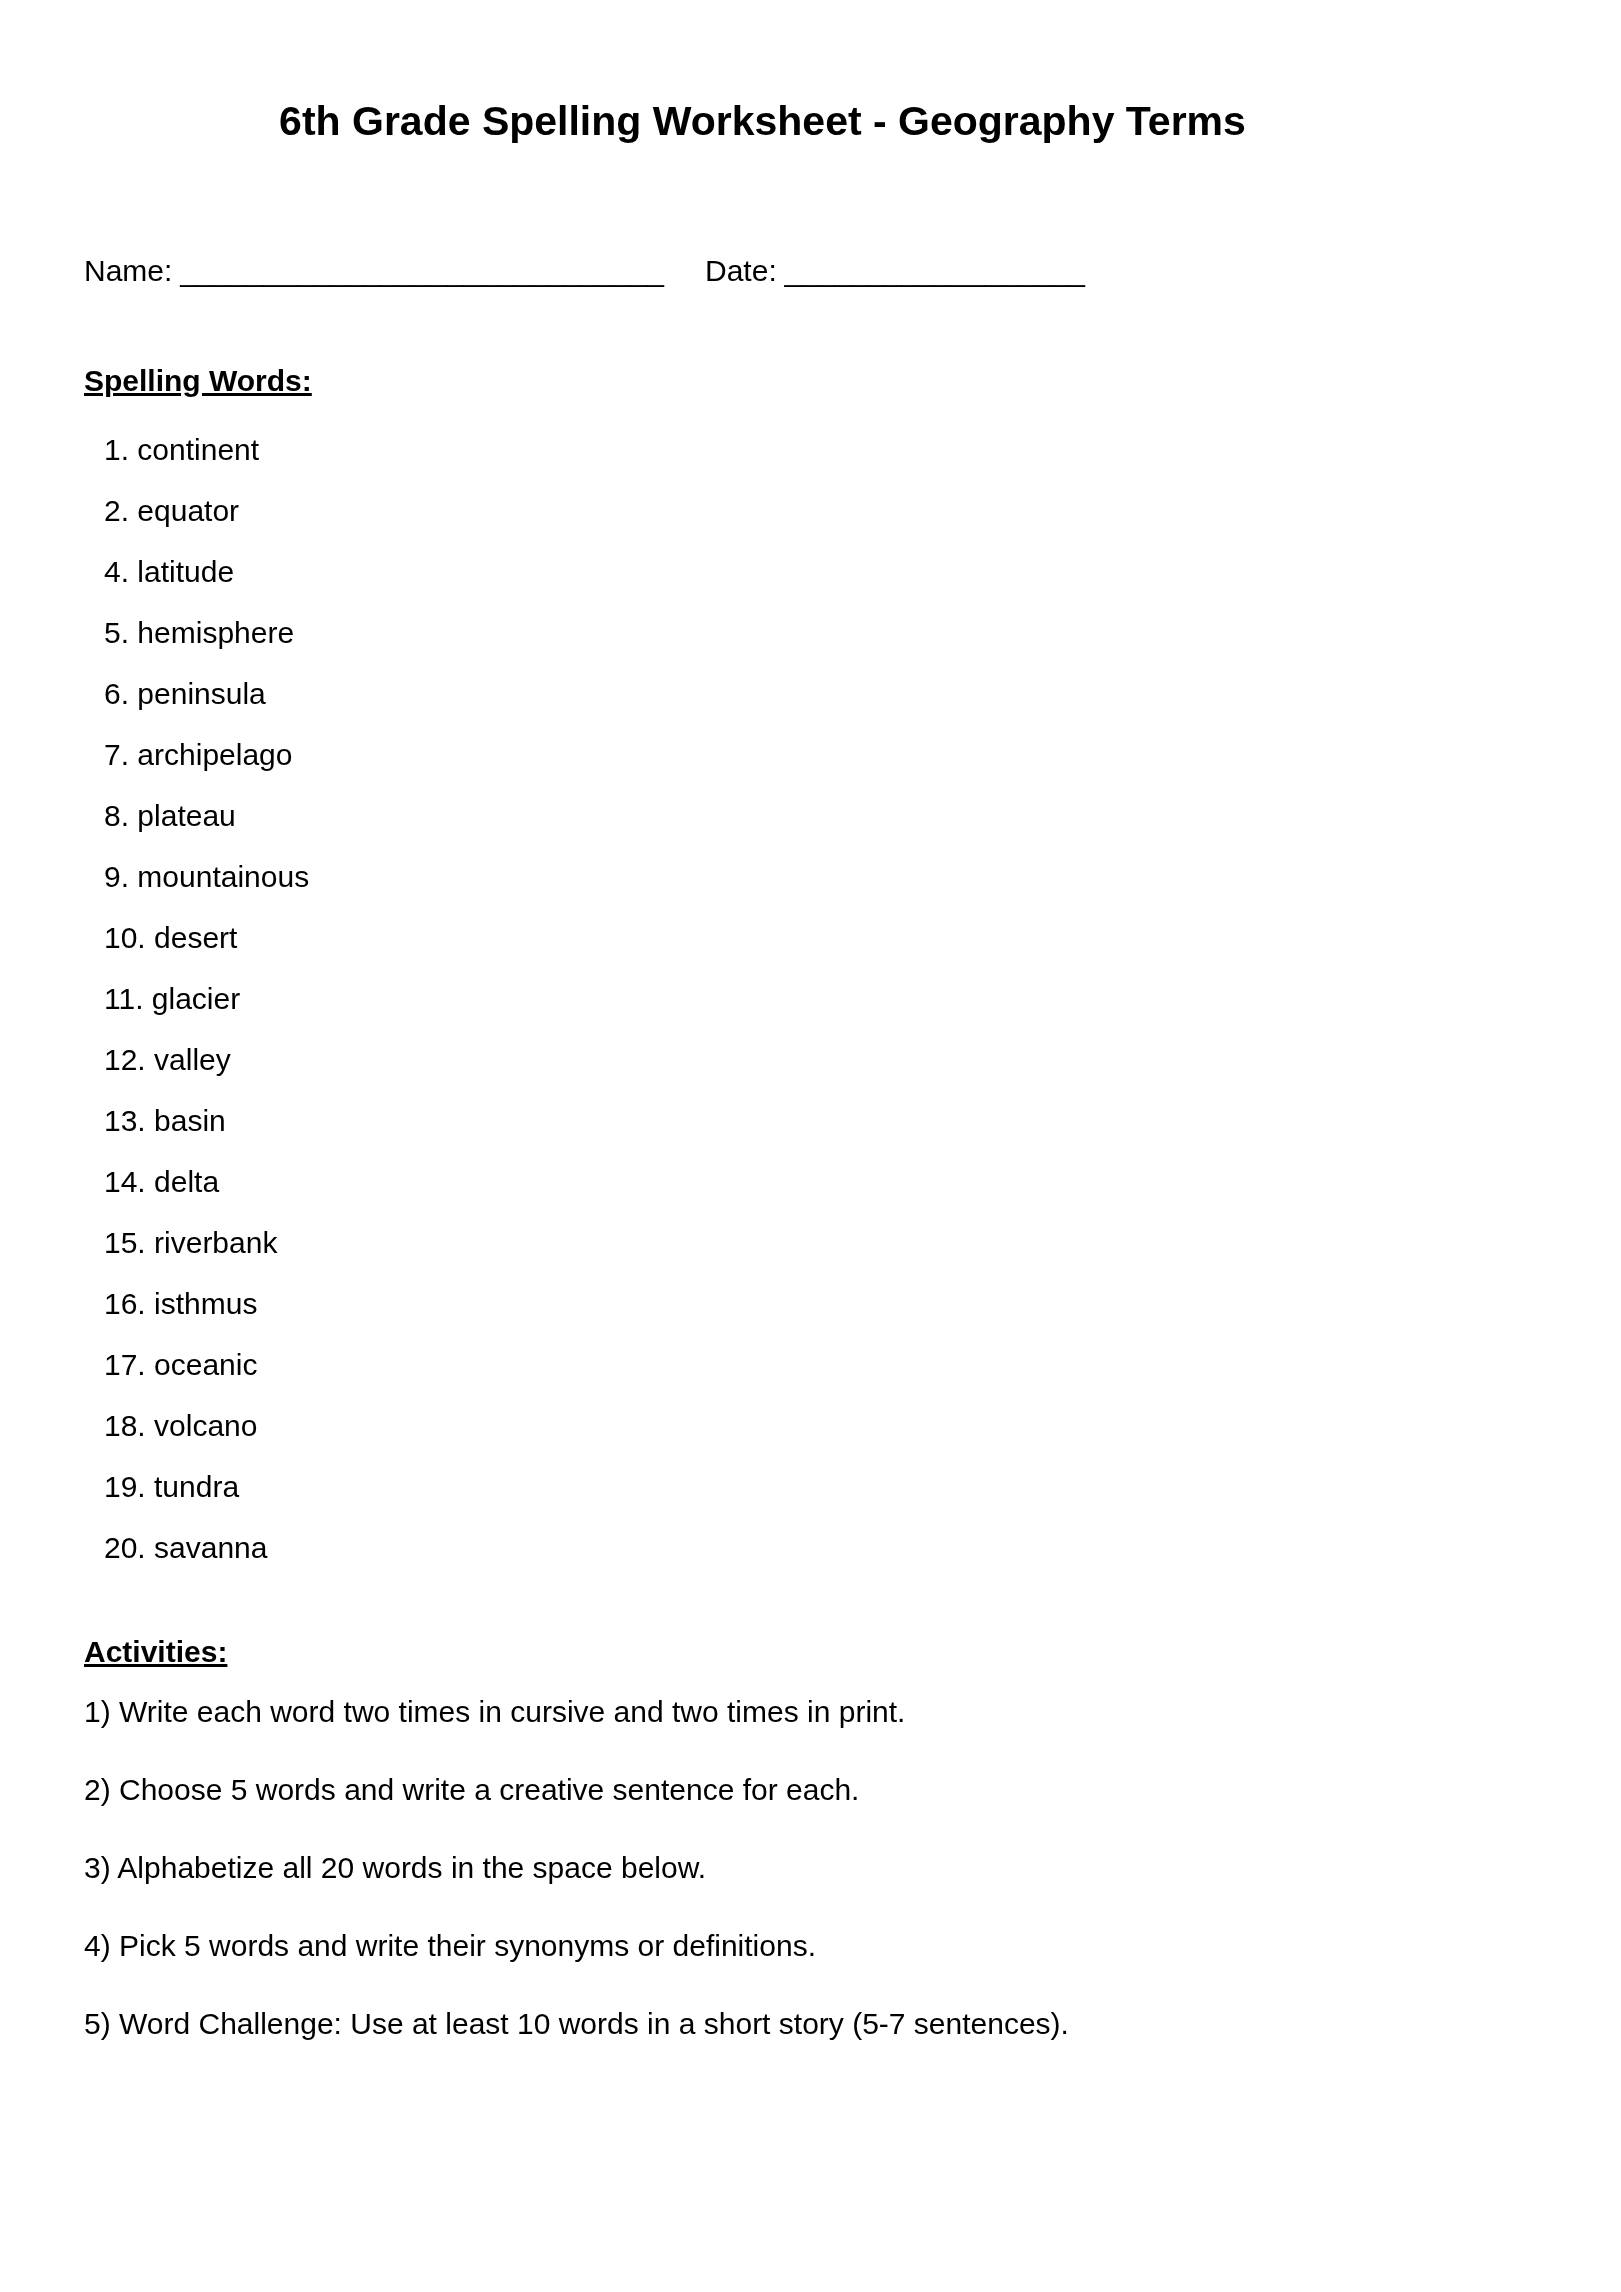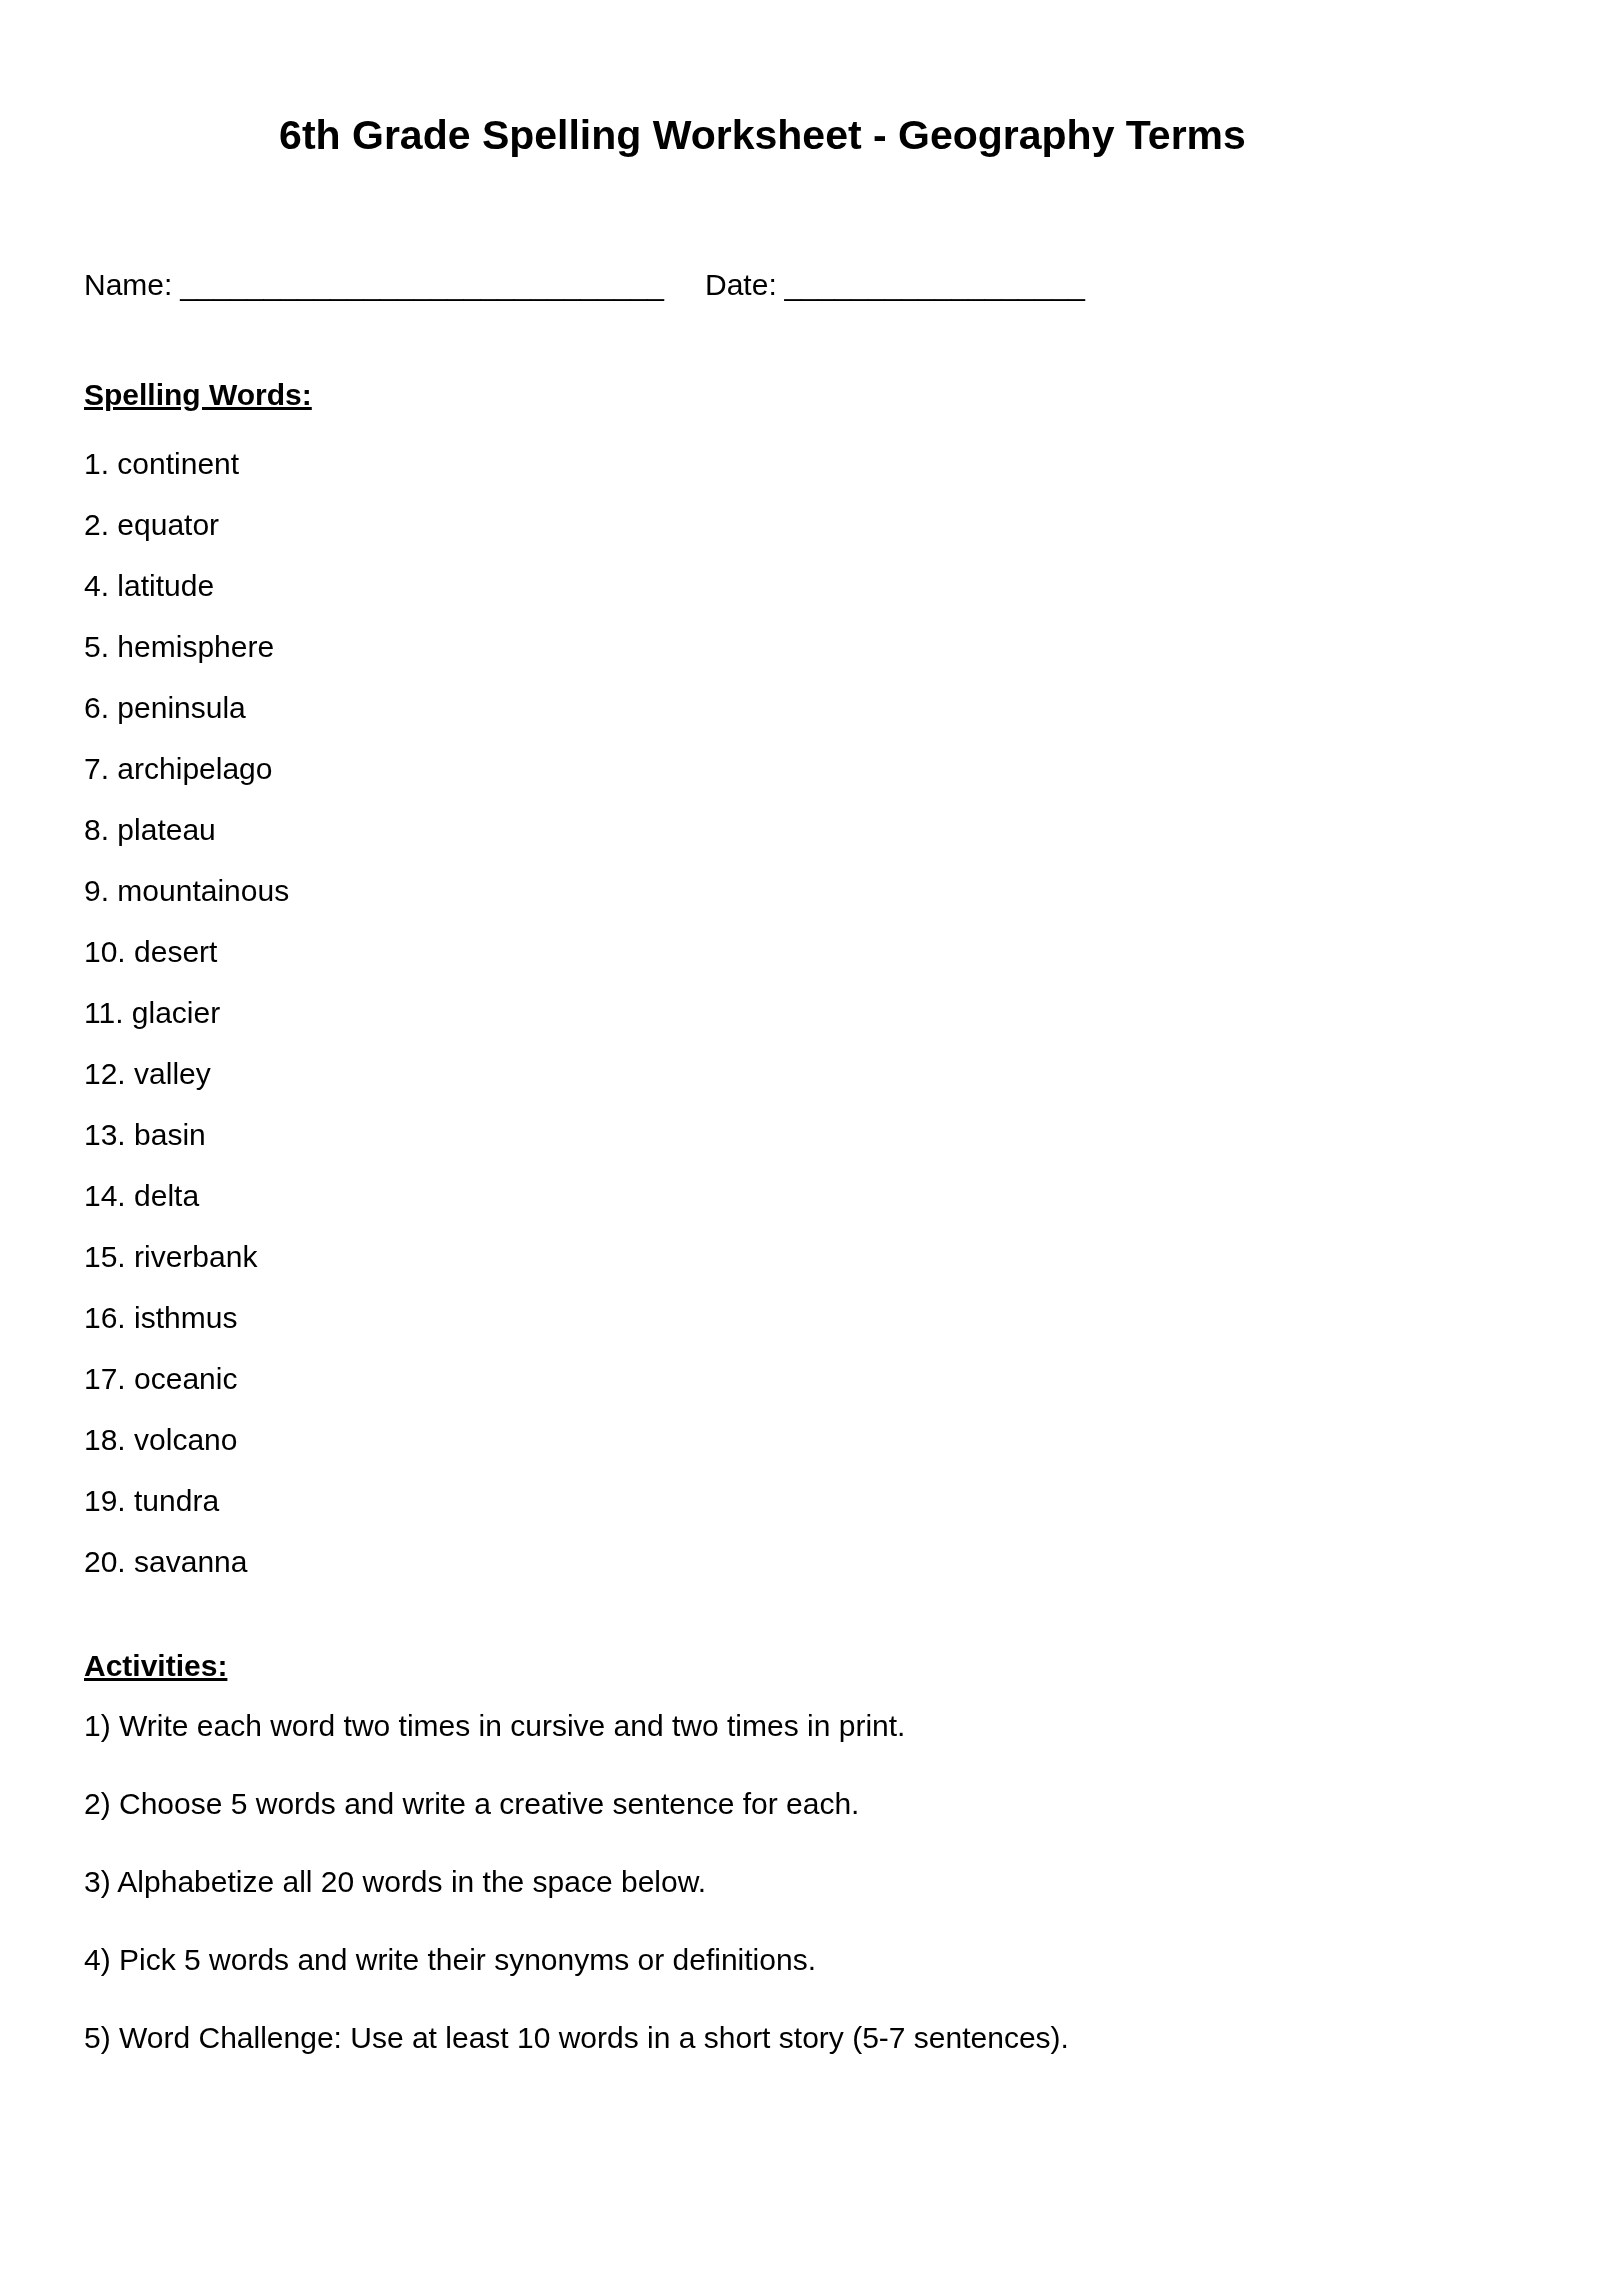--- a/index.html
+++ b/index.html
@@ -8,21 +8,21 @@
     background: #ffffff;
   }
   .page {
     position: relative;
     width: 1525px;
     height: 2293px;
     box-sizing: border-box;
     background: #ffffff;
     color: #000000;
     font-family: "Liberation Sans", sans-serif;
-    padding: 16px 84px;
+    padding: 2px 84px;
     overflow: hidden;
   }
   .title {
     margin: 0;
     padding-top: 95px;
     font-size: 41px;
     line-height: 49px;
     font-weight: bold;
     text-align: center;
     letter-spacing: 0;
@@ -45,20 +45,21 @@
     font-size: 30px;
     line-height: 30px;
     font-weight: bold;
     text-decoration: underline;
   }
   .spelling-heading {
     margin-top: 80px;
   }
   .word-list {
     margin-top: 39px;
+    margin-left: 20px;
   }
   .word-list p {
     margin: 0 0 31px 0;
     font-size: 30px;
     line-height: 30px;
   }
   .activities-heading {
     margin-top: 74px;
   }
   .activity-list {

